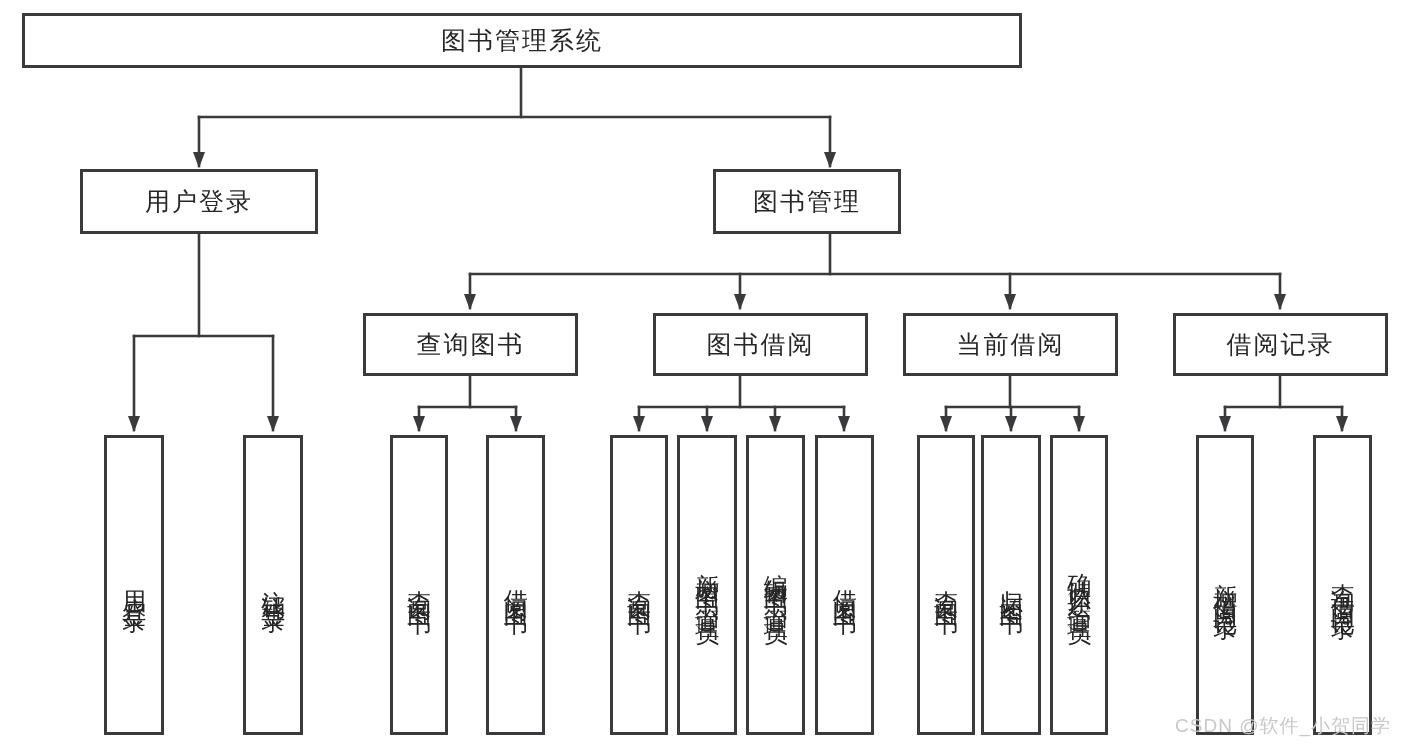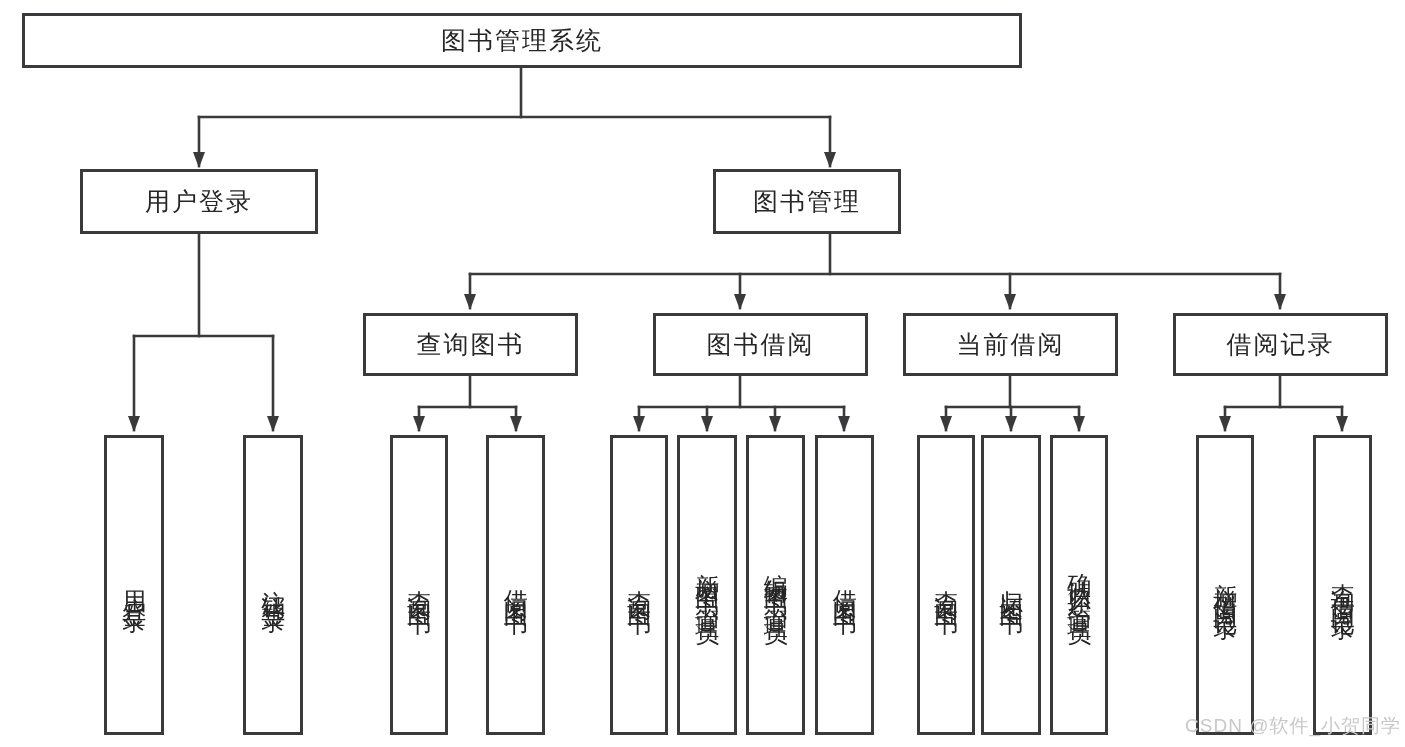--- a/index.html
+++ b/index.html
@@ -44,21 +44,21 @@
   .vlabel {
     writing-mode: vertical-rl;
     text-orientation: mixed;
     font-size: 24px;
     letter-spacing: 7px;
     line-height: 1.1;
     white-space: nowrap;
   }
   .watermark {
     position: absolute;
-    right: 4px;
+    right: 14px;
     top: 713px;
     z-index: 2;
     color: var(--watermark);
     font-size: 19px;
     letter-spacing: 1px;
     white-space: nowrap;
   }
 </style>
 </head>
 <body>

